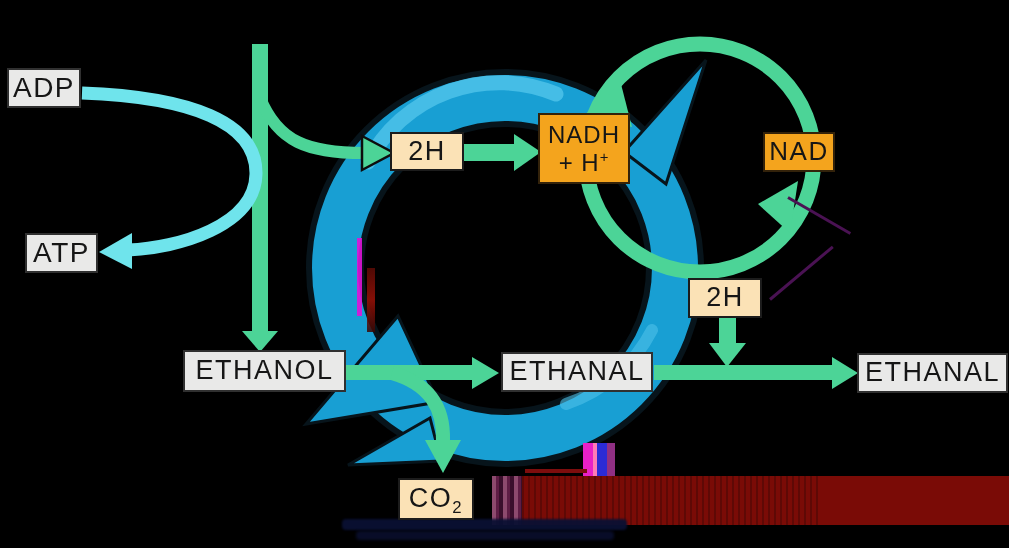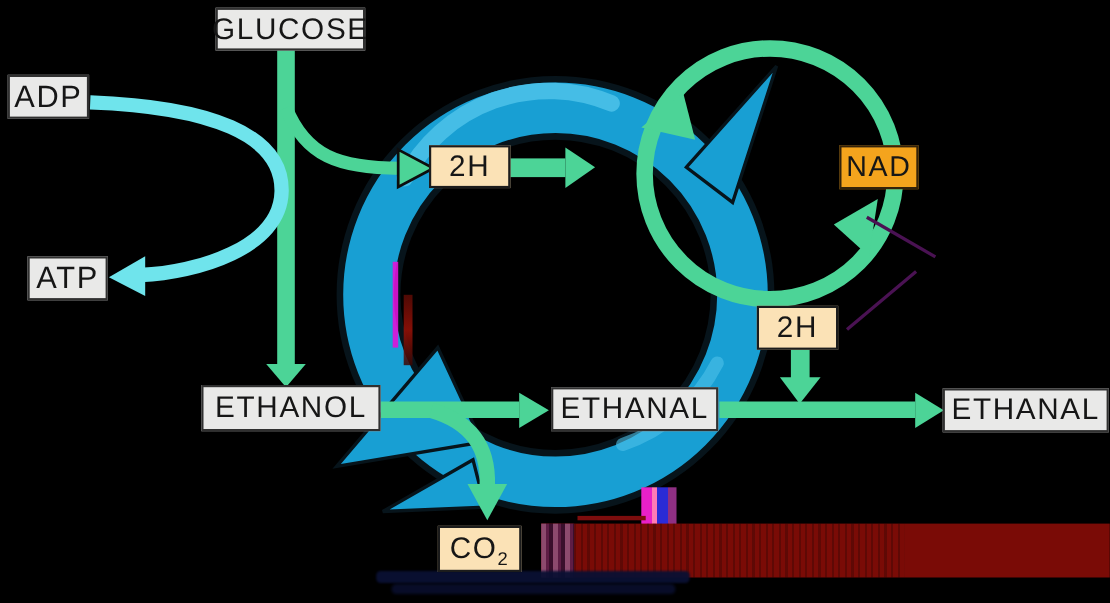--- a/index.html
+++ b/index.html
@@ -96,36 +96,37 @@
   <div class="artifact" style="left:525px;top:469px;width:62px;height:4px;background:#7d0d0d"></div>
   <div class="artifact" style="left:492px;top:476px;width:517px;height:49px;background:var(--red_band)">
     <div style="position:absolute;left:30px;top:0;width:300px;height:100%;background:repeating-linear-gradient(90deg,rgba(0,0,0,.5) 0 2px,transparent 2px 6px);opacity:.45"></div>
     <div style="position:absolute;left:0;top:0;width:30px;height:100%;background:repeating-linear-gradient(90deg,#8d4a6e 0 4px,#5e1d45 4px 7px,#3a0f2c 7px 11px)"></div>
   </div>
   <div class="artifact" style="left:342px;top:519px;width:285px;height:11px;background:#0a1033;border-radius:4px;filter:blur(1.2px);opacity:.95"></div>
   <div class="artifact" style="left:356px;top:531px;width:258px;height:9px;background:#0a1033;border-radius:4px;filter:blur(1.4px);opacity:.8"></div>
   <div class="artifact" style="left:788px;top:196px;width:72px;height:3px;background:#4a1253;transform:rotate(30deg);transform-origin:0 50%"></div>
   <div class="artifact" style="left:770px;top:298px;width:82px;height:3px;background:#4a1253;transform:rotate(-40deg);transform-origin:0 50%"></div>
 
-  <div class="box gray" style="left:196px;top:7px;width:136px;height:39px;font-size:27px">
-    <span>GLUCOSE</span>
-  </div>
 
   <div class="box gray" style="left:7px;top:68px;width:74px;height:40px;font-size:28px">
     <span>ADP</span>
   </div>
 
   <div class="box gray" style="left:25px;top:233px;width:73px;height:40px;font-size:28px">
     <span>ATP</span>
   </div>
 
   <div class="box cream" style="left:390px;top:132px;width:74px;height:39px;font-size:27px">
     <span>2H</span>
   </div>
 
+  <div class="box orange nadh" style="left:538px;top:113px;width:92px;height:71px;font-size:24px">
+    <span>NADH</span>
+    <span><span>+ H</span><sup>+</sup></span>
+  </div>
 
   <div class="box orange" style="left:763px;top:132px;width:72px;height:40px;font-size:26px">
     <span>NAD</span>
   </div>
 
   <div class="box cream" style="left:688px;top:278px;width:74px;height:40px;font-size:27px">
     <span>2H</span>
   </div>
 
   <div class="box gray" style="left:183px;top:350px;width:163px;height:42px;font-size:27px">

